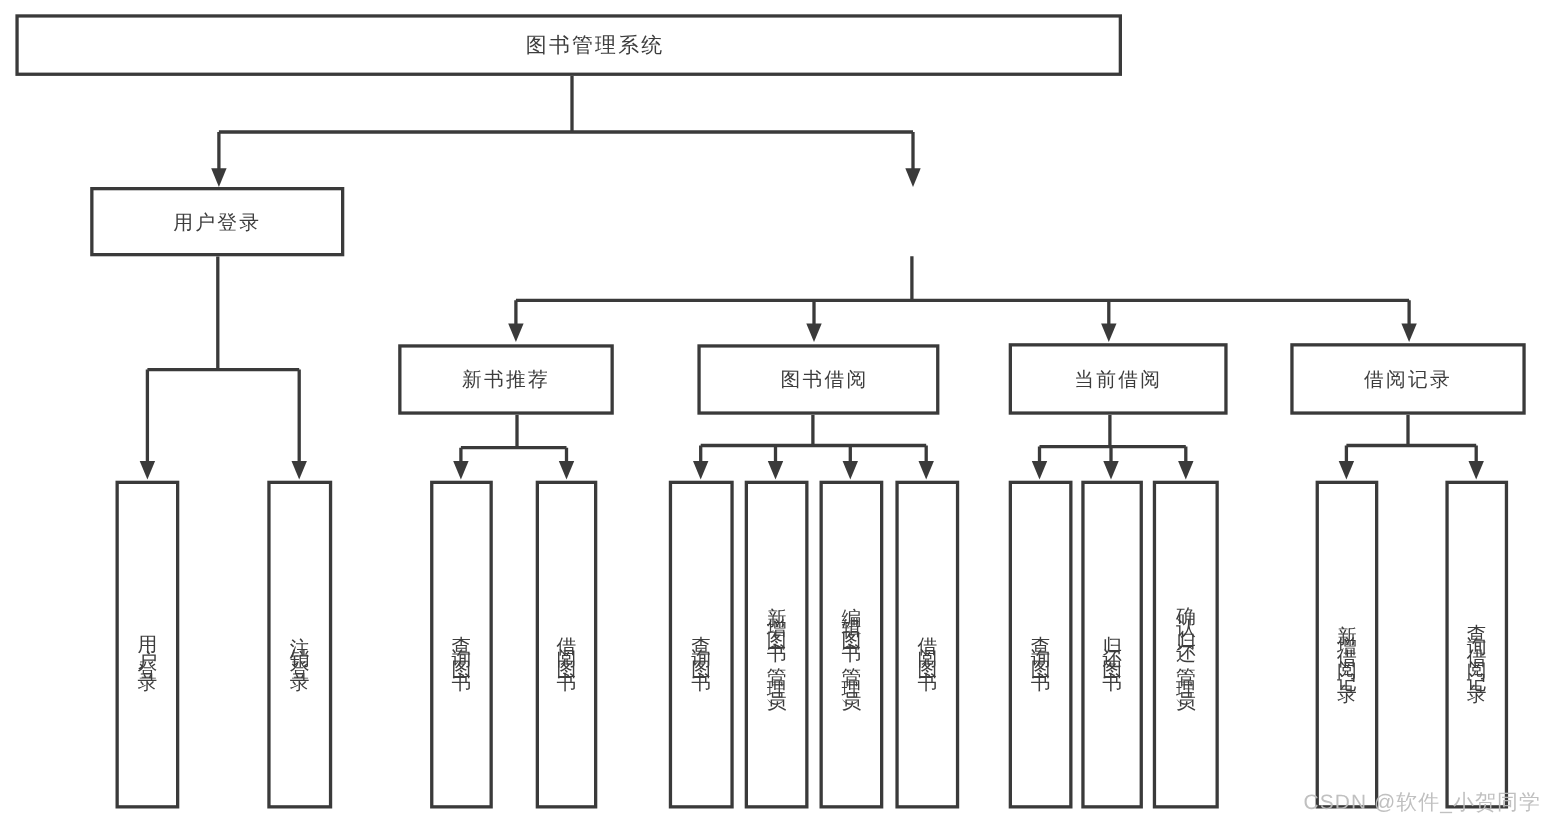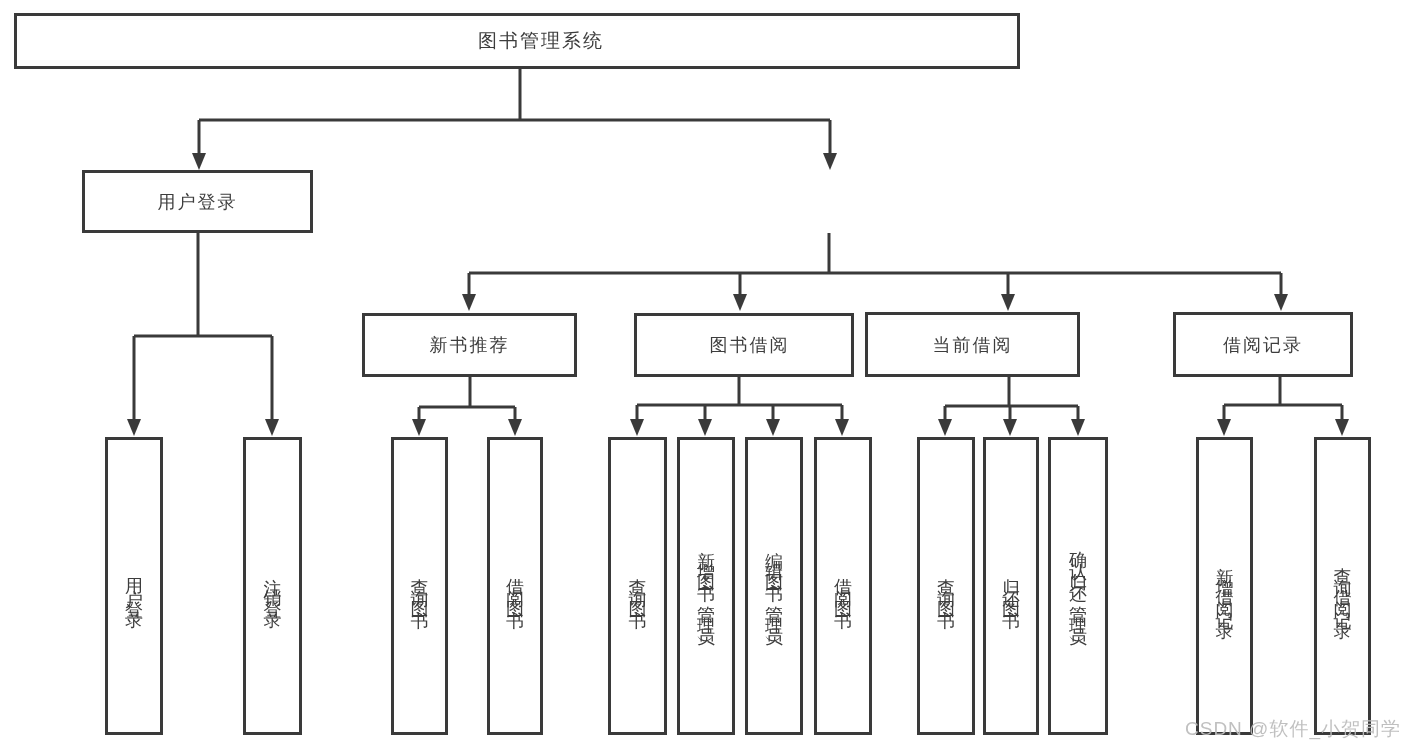--- a/index.html
+++ b/index.html
@@ -97,30 +97,30 @@
   </svg>
 
   <div class="node" style="left:14px; top:13px; width:1006px; height:56px;padding-left:48px;">
     <span class="hlabel root-label">图书管理系统</span>
   </div>
 
   <div class="node" style="left:82px; top:170px; width:231px; height:63px;">
     <span class="hlabel">用户登录</span>
   </div>
 
-  <div class="node" style="left:362px; top:313px; width:215px; height:64px;text-align:right;">
+  <div class="node" style="left:362px; top:313px; width:196px; height:64px;text-align:right;">
     <span class="hlabel">新书推荐</span>
   </div>
   <div class="node" style="left:634px; top:313px; width:220px; height:64px;padding-left:11px;">
     <span class="hlabel">图书借阅</span>
   </div>
-  <div class="node" style="left:865px; top:312px; width:215px; height:65px;">
+  <div class="node" style="left:917px; top:312px; width:199px; height:65px;">
     <span class="hlabel">当前借阅</span>
   </div>
-  <div class="node" style="left:1173px; top:312px; width:180px; height:65px;">
+  <div class="node" style="left:1173px; top:312px; width:214px; height:65px;">
     <span class="hlabel">借阅记录</span>
   </div>
 
   <div class="node" style="left:105px; top:437px; width:58px; height:298px;">
     <span class="vtext">用户登录</span>
   </div>
   <div class="node" style="left:243px; top:437px; width:59px; height:298px;">
     <span class="vtext">注销登录</span>
   </div>
 

